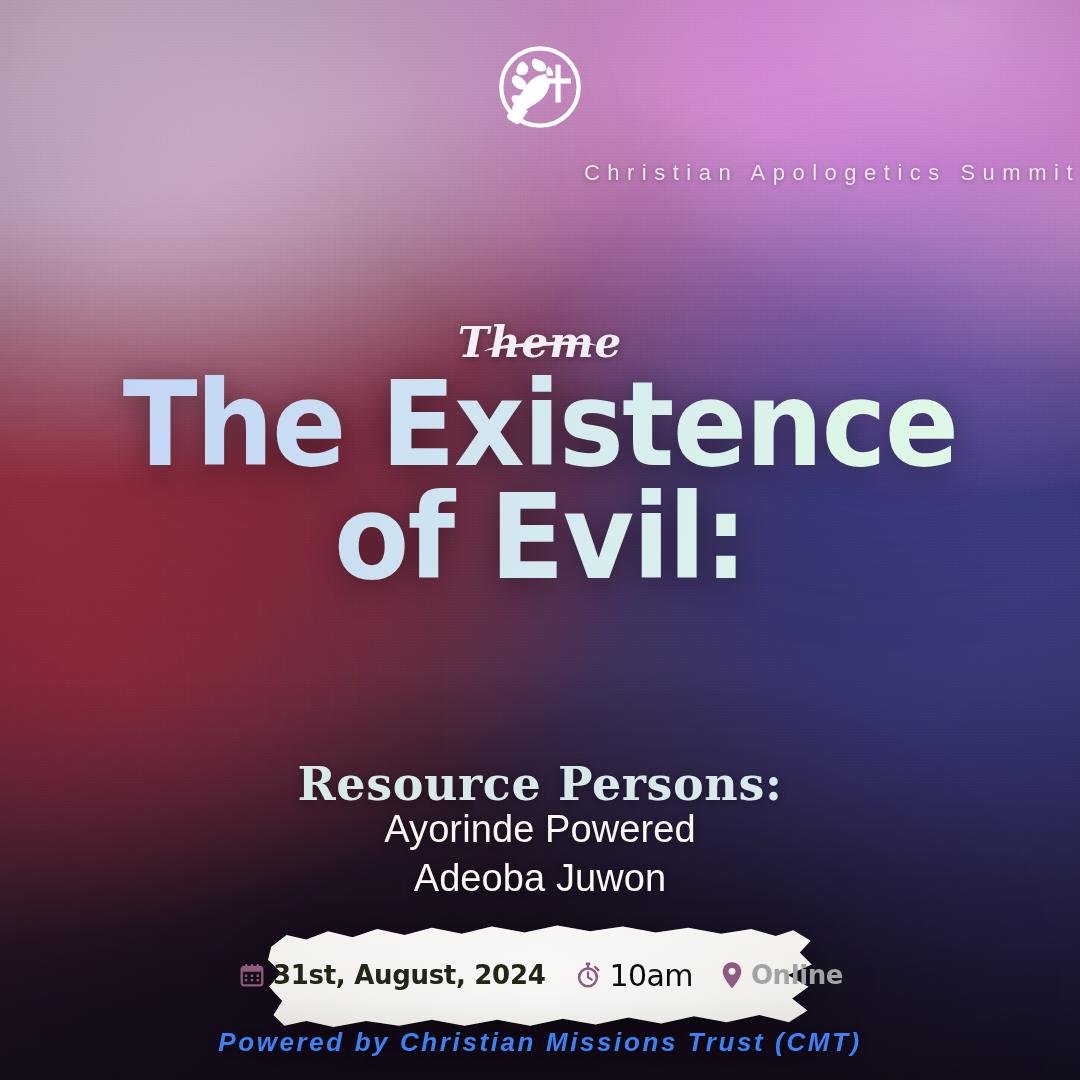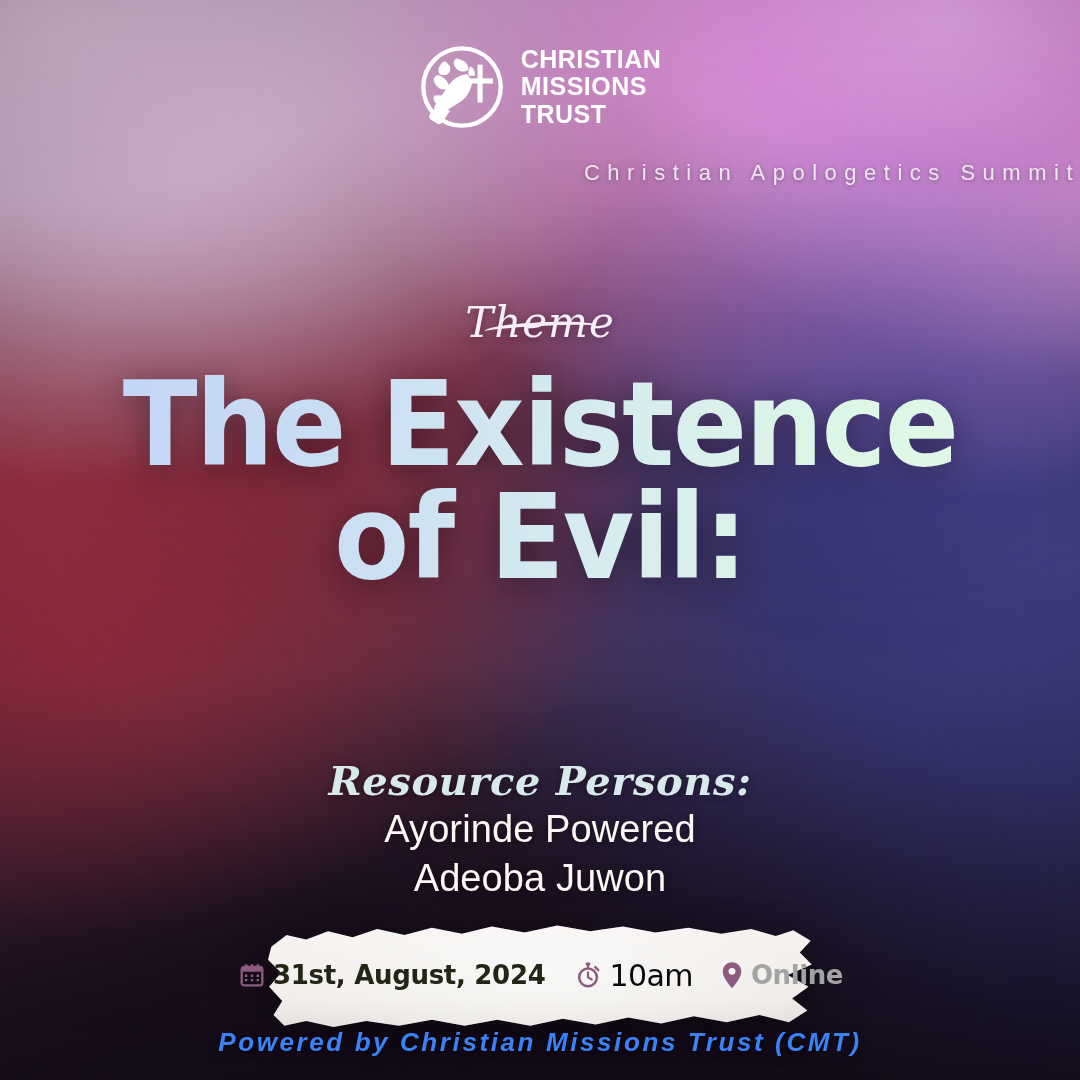--- a/index.html
+++ b/index.html
@@ -75,26 +75,26 @@
     text-align:right;
     color:#efe6ef;
     font-size:22px;
     font-weight:500;
     letter-spacing:7.5px;
     text-shadow:0 1px 5px rgba(0,0,0,.32);
   }
 
   
   .theme-word{
-    position:absolute; top:322px; left:0; right:0;
+    position:absolute; top:342px; left:0; right:0;
     text-align:center;
     font-family:"DejaVu Serif", serif;
     font-style:italic;
     font-size:42px;
-    font-weight:normal;
+    font-weight:bold;
     color:#f4eef6;
     letter-spacing:1px;
     text-shadow:0 2px 8px rgba(0,0,0,.40);
   }
   .theme-word .swash{
     display:block;
     width:112px; height:8px;
     margin:0 auto -32px auto;
     border-top:4px solid #f4eef6;
     border-radius:60% 60% 0 0 / 100% 100% 0 0;
@@ -130,23 +130,22 @@
     font-weight:400;
     letter-spacing:.2px;
     text-shadow:0 2px 9px rgba(0,0,0,.45);
   }
 
   
   .rp-label{
     position:absolute; top:757px; left:0; right:0;
     text-align:center;
     font-family:"DejaVu Serif", serif;
-    font-style:italic;
-    font-weight:bold;
-    font-size:40px;
+    font-weight:bold;
+    font-size:46px;
     color:#d8e9ec;
     letter-spacing:.6px;
     text-shadow:0 2px 8px rgba(0,0,0,.42);
   }
   .rp-names{
     position:absolute; top:805px; left:0; right:0;
     text-align:center;
     color:#fdf7f6;
     font-size:38px;
     line-height:1.28;
@@ -248,25 +247,20 @@
         <path d="M22 36 q9 3 12 10 q3 7 -4 7 q-8 0 -12 -8 q-3 -7 4 -9 z" fill="#ffffff"></path>
         <path d="M60 26 q6 4 5 11 l-7 0 q-2 -7 2 -11 z" fill="#ffffff"></path>
         <path d="M18 60 q10 -2 18 4 q6 5 1 9 q-8 5 -16 -2 q-6 -6 -3 -11 z" fill="#ffffff"></path>
         <rect x="68" y="24" width="6" height="44" fill="#ffffff"></rect>
         <rect x="56" y="40" width="30" height="6" fill="#ffffff"></rect>
         <g fill="#ffffff">
           <path d="M62 44 q-2 14 -12 22 l-22 14 q-4 3 -8 -1 q-4 -4 -1 -8 l16 -24 q7 -10 21 -12 z"></path>
           <path d="M24 70 l12 8 l-9 13 q-3 4 -7 1 l-6 -4 q-4 -3 -1 -7 z"></path>
         </g>
       </svg>
-      <div class="logo-words">
-        <span>CHRISTIAN</span>
-        <span>MISSIONS</span>
-        <span>TRUST</span>
-      </div>
     </div>
 
     <div class="event-name">Christian Apologetics Summit</div>
 
     <div class="theme-word">
       <span class="swash"></span>
       <span>Theme</span>
     </div>
 
     <h1 class="title">

